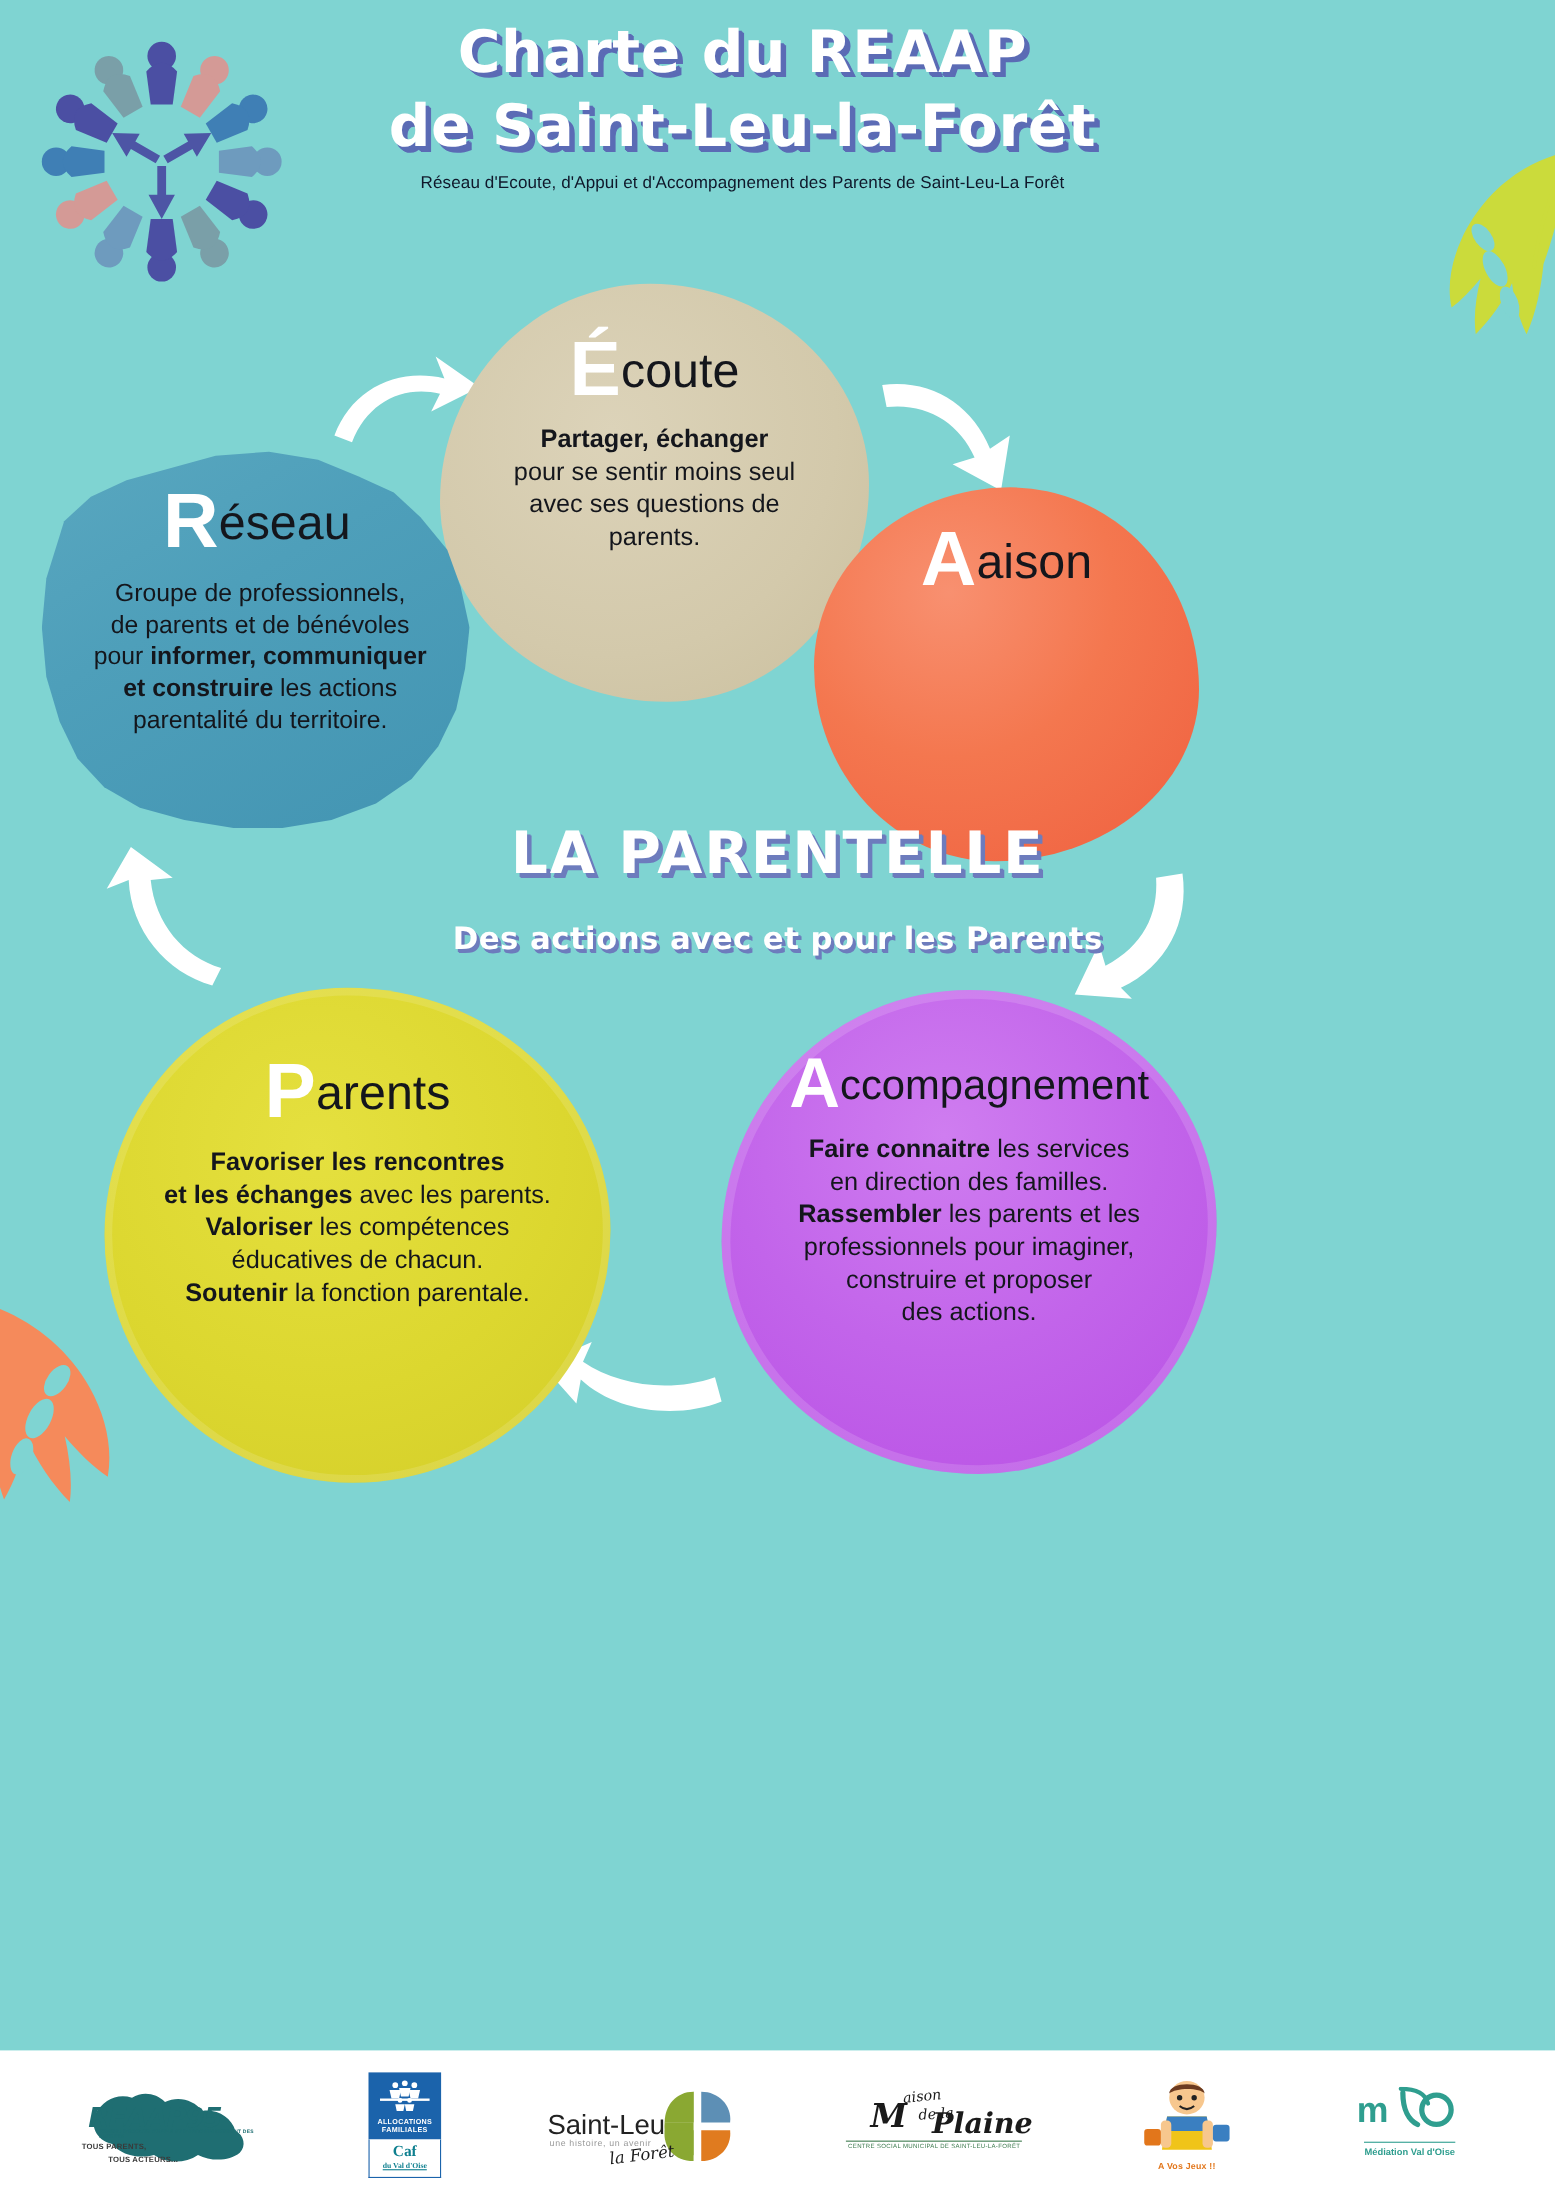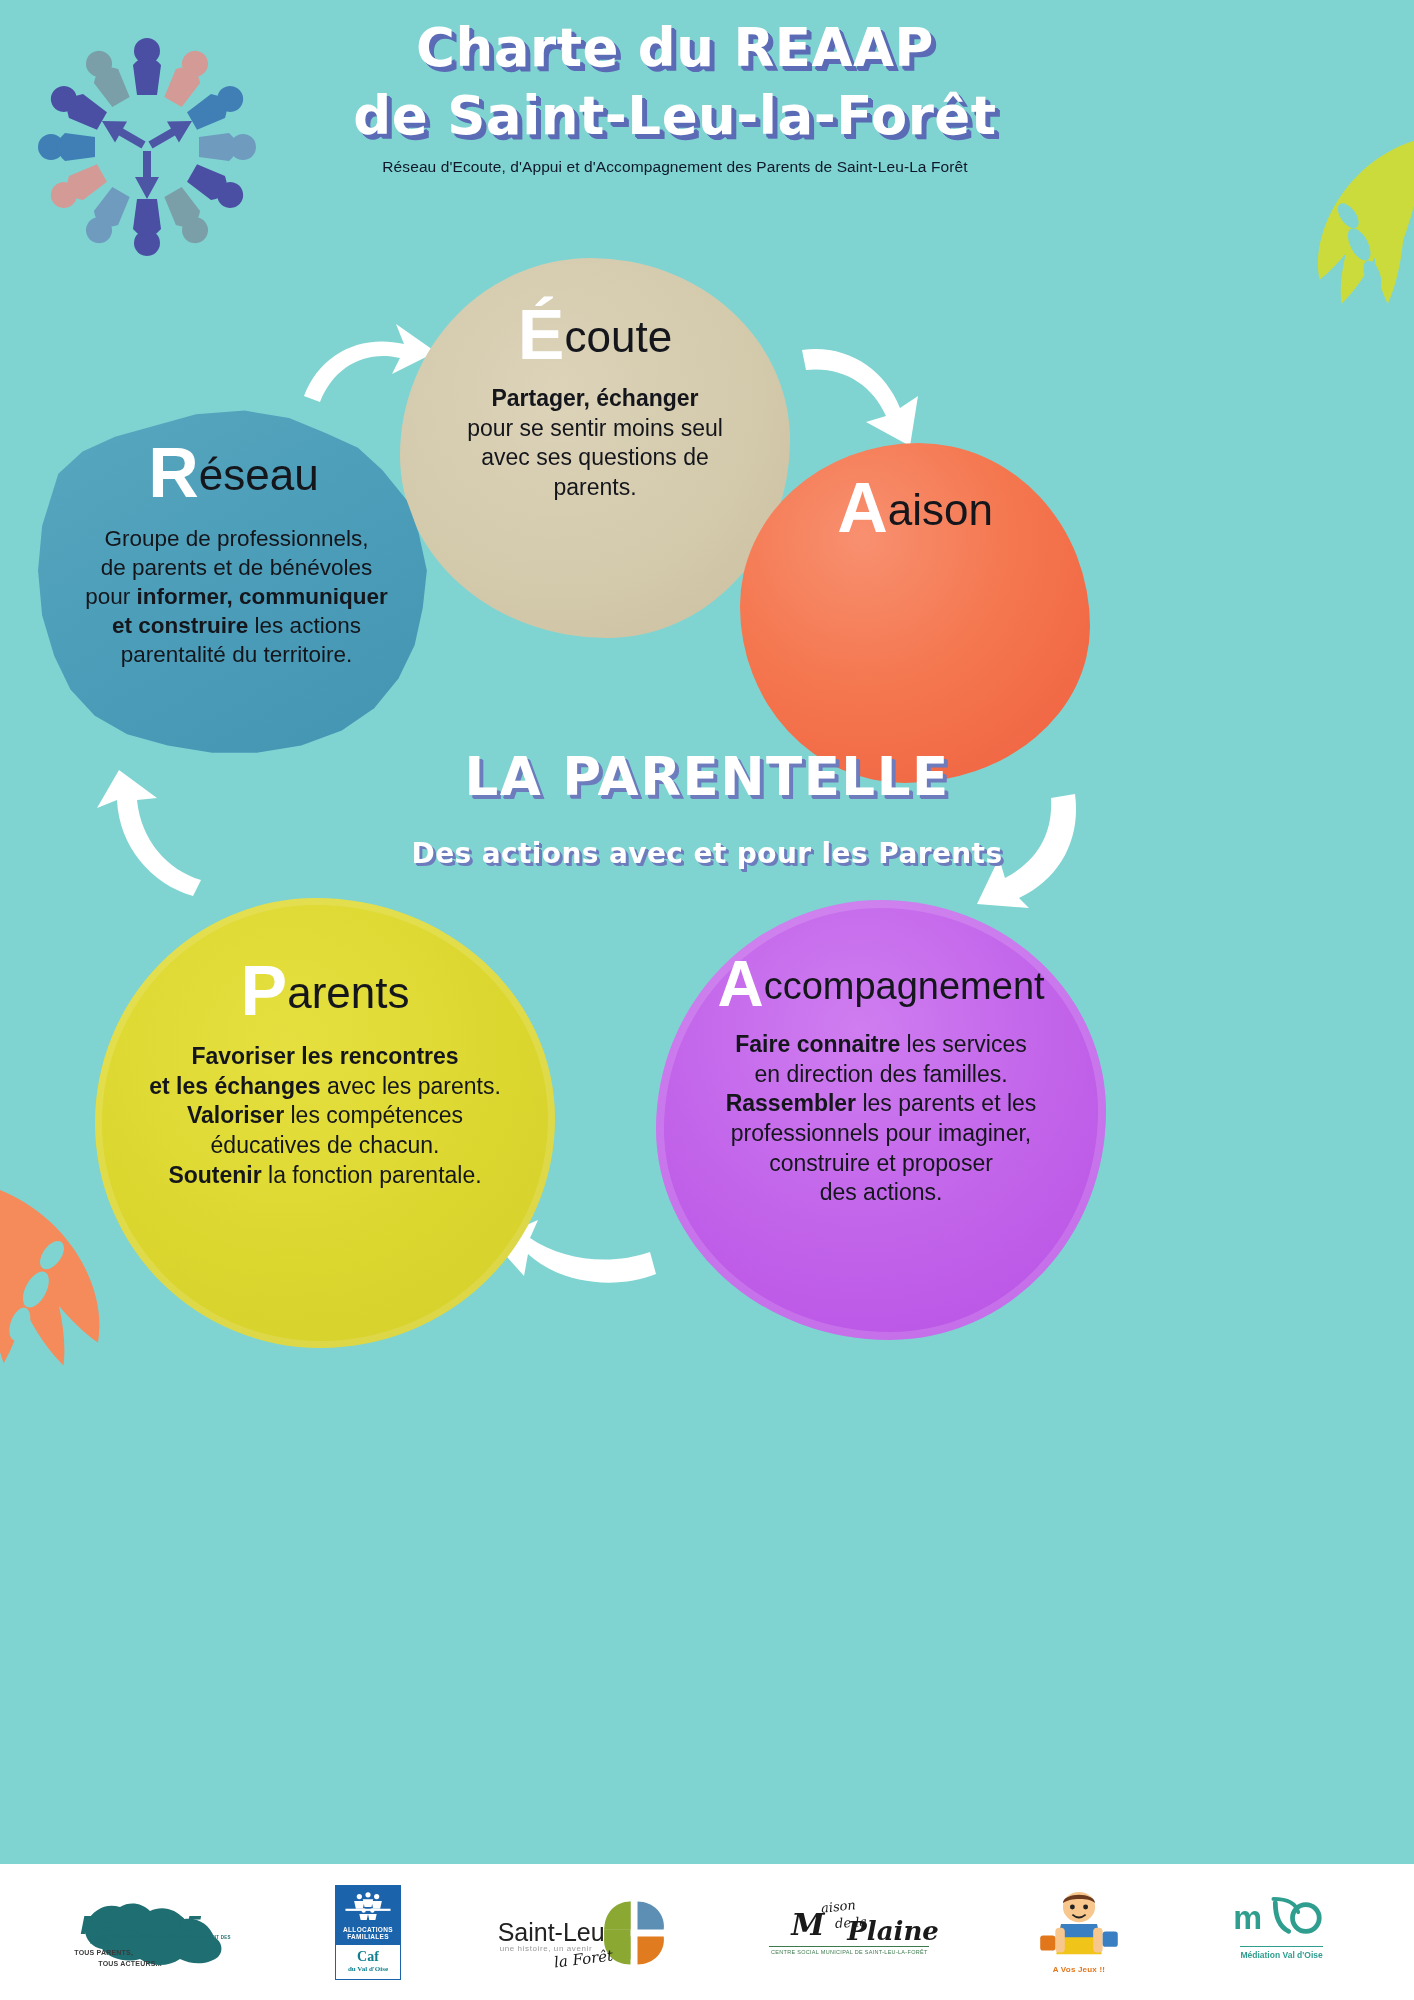--- a/index.html
+++ b/index.html
@@ -248,21 +248,21 @@
     background: #1b63ab; color: #fff; text-align: center;
     padding: 7px 2px 5px;
   }
   .logo-caf .bot {
     background: #ffffff; color: #0e7f8f; text-align: center;
     padding: 4px 2px 6px; border: 1px solid #1b63ab; border-top: none;
   }
   .logo-caf .l1 { font-size: 6.5px; font-weight: bold; letter-spacing: 0.3px; }
   .logo-caf .l2 { font-size: 6.5px; font-weight: bold; letter-spacing: 0.3px; }
   .logo-caf .caf { font-size: 14px; font-weight: bold; color: #0e7f8f; font-family: "Liberation Serif", serif;}
-  .logo-caf .sub { font-size: 7px; font-weight: bold; color: #0e7f8f; font-family: "Liberation Serif", serif;}
+  .logo-caf .sub { font-size: 7px; font-weight: bold; color: #0e7f8f; font-family: "Liberation Serif", serif; text-decoration: underline;}
 
   
   .logo-sl { position: relative; width: 175px; height: 80px; }
   .logo-sl .name {
     position: absolute; left: 4px; top: 26px;
     font-size: 25px; color: #222; font-family: "Liberation Sans", sans-serif;
   }
   .logo-sl .slogan {
     position: absolute; left: 6px; top: 52px;
     font-size: 8px; color: #999; letter-spacing: 0.6px;

